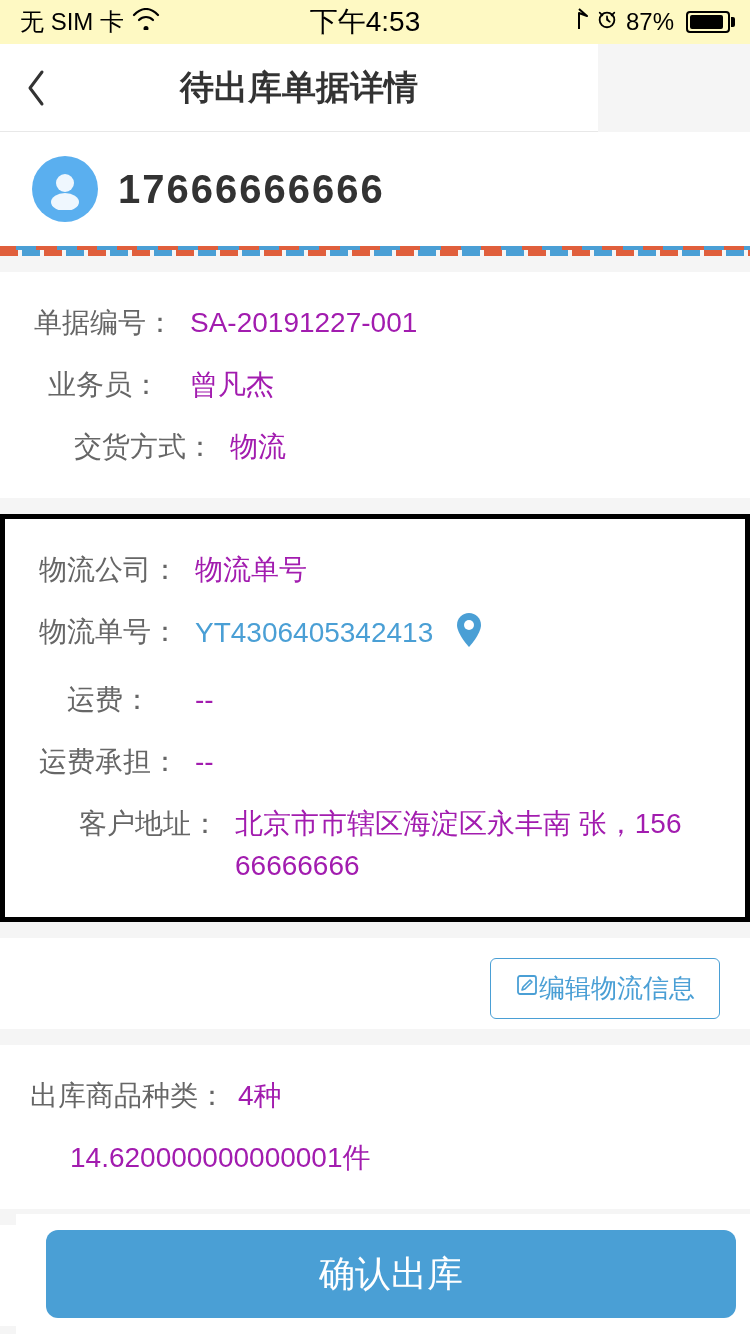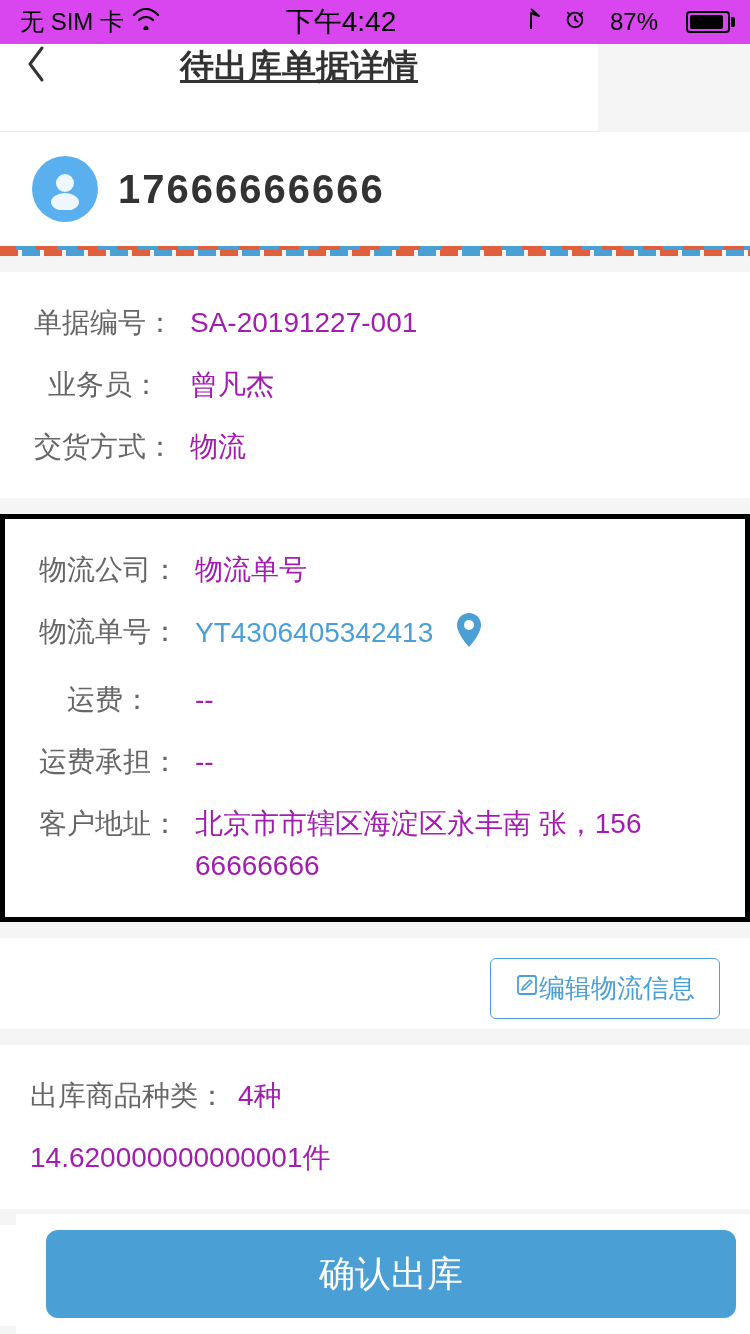--- a/index.html
+++ b/index.html
@@ -11,42 +11,42 @@
       font-family: -apple-system, "PingFang SC", "Helvetica Neue", Arial, sans-serif;
       font-size: 28px;
       color: #333;
       position: relative;
     }
 
     
     .status-bar {
       width: 750px;
       height: 44px;
-      background: #d946ef;
+      background: #fef9c3;
       display: flex;
       align-items: center;
       justify-content: space-between;
       padding: 0 20px;
       font-size: 24px;
       color: #000;
     }
     .status-left {
       display: flex;
       align-items: center;
       gap: 8px;
       font-size: 24px;
     }
     .status-center {
       font-size: 28px;
       font-weight: 500;
     }
     .status-right {
       display: flex;
       align-items: center;
-      gap: 24px;
+      gap: 8px;
       font-size: 24px;
     }
     .battery-icon {
       display: inline-block;
       width: 44px;
       height: 22px;
       border: 2px solid #000;
       border-radius: 4px;
       position: relative;
       margin-left: 4px;
@@ -71,24 +71,24 @@
       background: #000;
       border-radius: 2px;
     }
 
     
     .nav-bar {
       width: 598px;
       height: 88px;
       background: #fff;
       display: flex;
+      align-items: center;
       justify-content: center;
       position: relative;
       border-bottom: 1px solid #e8e8e8;
-      text-decoration: underline;
     }
     .nav-back {
       position: absolute;
       left: 24px;
       font-size: 36px;
       color: #333;
       cursor: pointer;
       display: flex;
       align-items: center;
     }
@@ -161,20 +161,21 @@
     }
 
     .info-row {
       display: flex;
       align-items: flex-start;
       margin-bottom: 20px;
       line-height: 1.5;
     }
     .info-row:last-child {
       margin-bottom: 0;
+      margin-left: 40px;
     }
     .info-label {
       color: #666;
       font-size: 28px;
       white-space: nowrap;
       min-width: 160px;
       text-align: center;
       padding-right: 12px;
       flex-shrink: 0;
     }
@@ -292,21 +293,21 @@
   <div class="status-left">
     <span>无 SIM 卡</span>
     <span>
       <svg width="28" height="22" viewBox="0 0 28 22">
         <path d="M14 18a2.5 2.5 0 1 1 0 5 2.5 2.5 0 0 1 0-5z" fill="#000"></path>
         <path d="M7 12c1.8-1.8 4.3-3 7-3s5.2 1.2 7 3" fill="none" stroke="#000" stroke-width="2.2" stroke-linecap="round"></path>
         <path d="M2 7C5.4 3.4 9.5 1 14 1s8.6 2.4 12 6" fill="none" stroke="#000" stroke-width="2.2" stroke-linecap="round"></path>
       </svg>
     </span>
   </div>
-  <div class="status-center">下午4:42</div>
+  <div class="status-center">下午4:53</div>
   <div class="status-right">
     <span>
       <svg width="18" height="22" viewBox="0 0 18 22">
           <path d="M9 1 L17 8 L9 5 L9 21" fill="none" stroke="#000" stroke-width="2" stroke-linejoin="round"></path>
         </svg>
     </span>
     <span>
       <svg width="22" height="22" viewBox="0 0 24 24">
           <circle cx="12" cy="13" r="8" fill="none" stroke="#000" stroke-width="2"></circle>
           <path d="M12 9v4l3 2" stroke="#000" stroke-width="1.8" stroke-linecap="round"></path>

